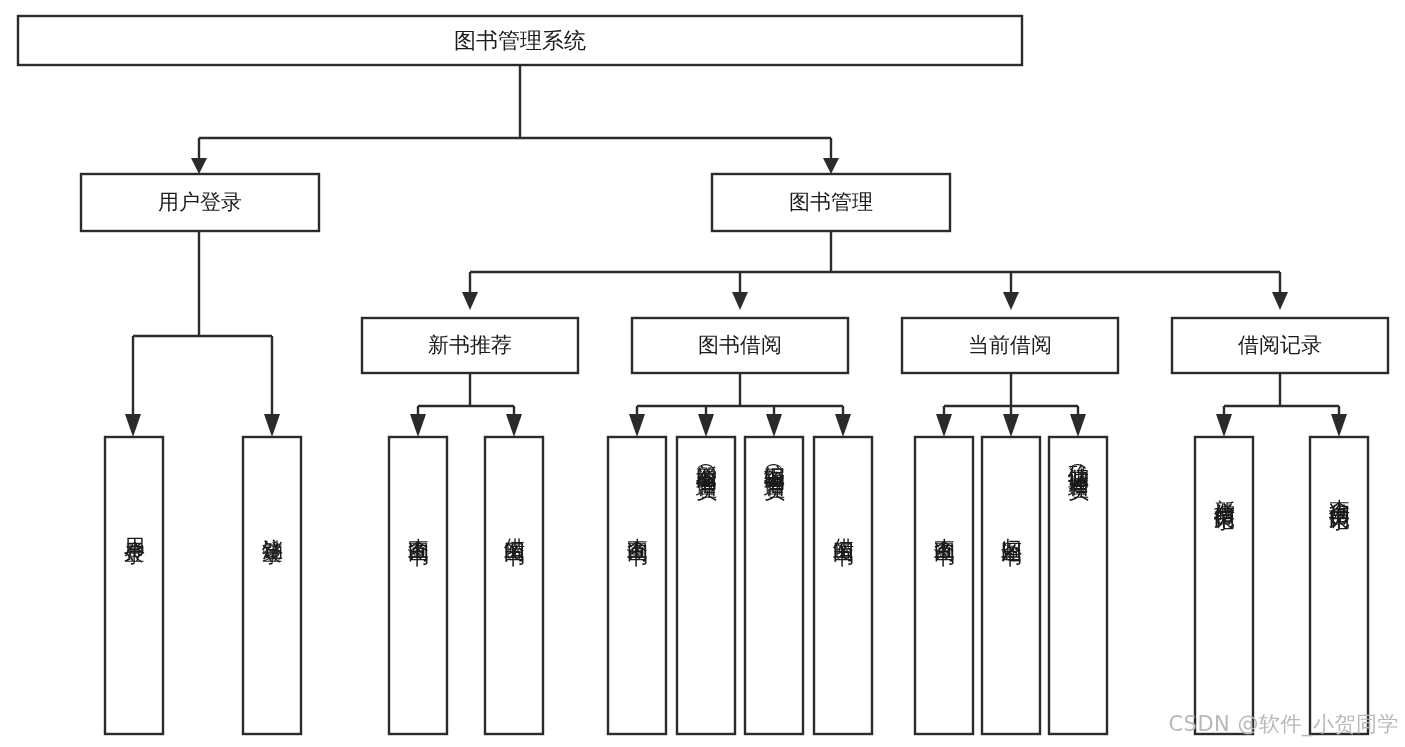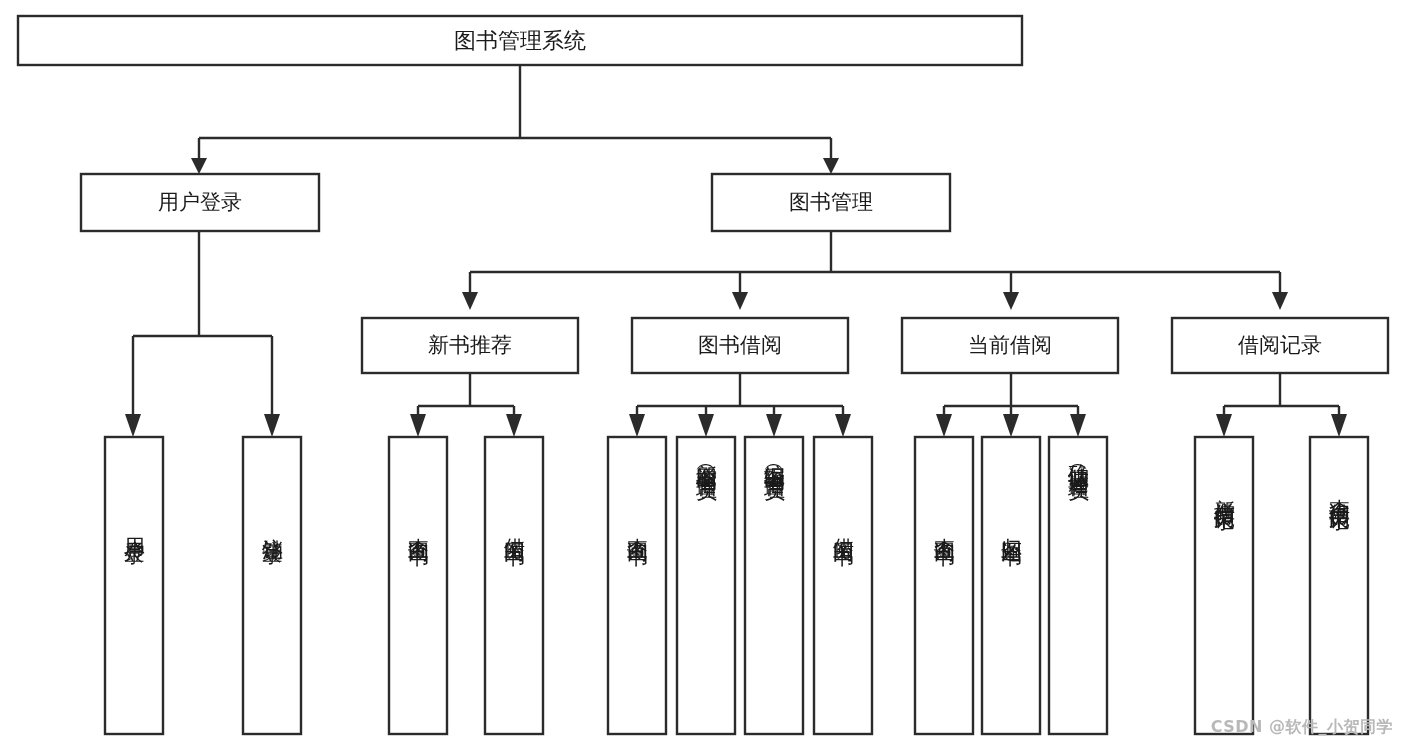--- a/index.html
+++ b/index.html
@@ -64,29 +64,28 @@
     text-orientation: upright;
     font-family: "DejaVu Sans", "Liberation Sans", sans-serif;
     font-size: 21px;
     line-height: 1;
     color: #1a1a1a;
     letter-spacing: 2.5px;
     white-space: nowrap;
   }
   .watermark {
     position: absolute;
-    right: 12px;
+    right: 6px;
     bottom: 6px;
     font-family: "DejaVu Sans", "Liberation Sans", sans-serif;
-    font-size: 16px;
+    font-size: 21px;
     color: #b8b8b8;
     letter-spacing: 0.5px;
     white-space: nowrap;
     pointer-events: none;
-    font-weight: bold;
   }
 </style>
 </head>
 <body>
 
 <div id="diagram-root">
 
   <svg class="diagram-canvas" viewBox="0 0 1405 747" xmlns="http://www.w3.org/2000/svg">
 
     <g>

